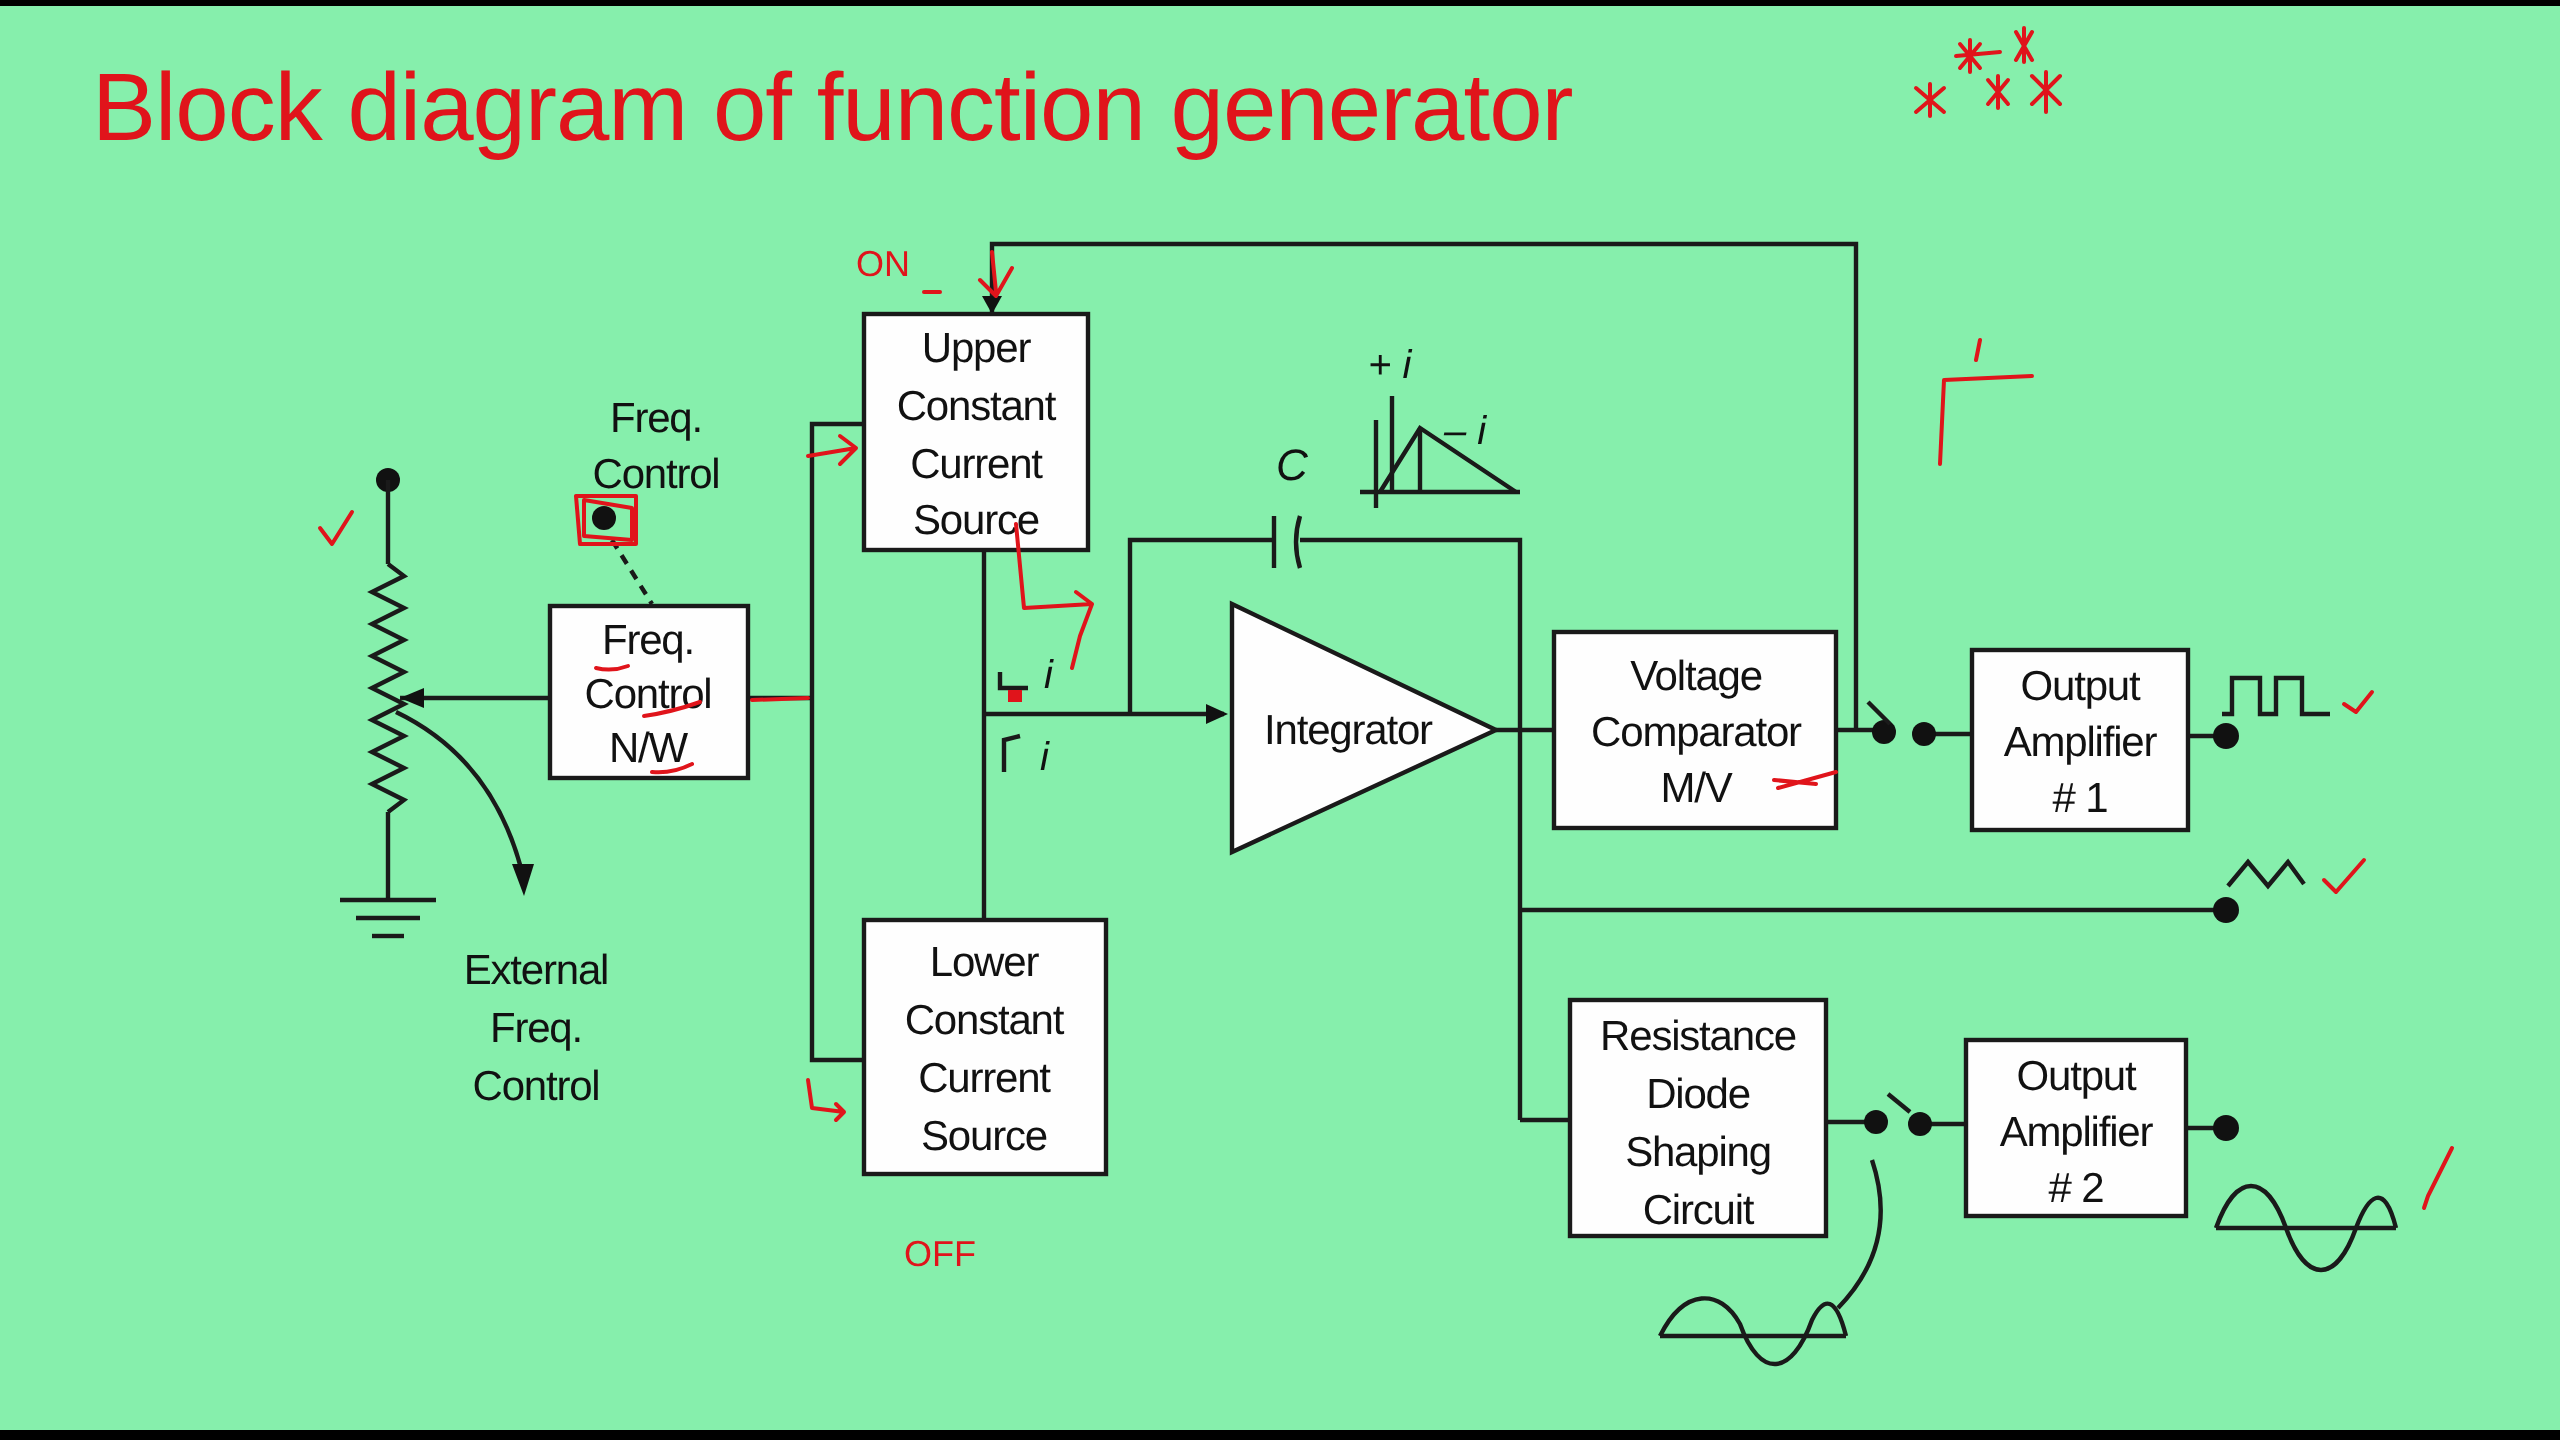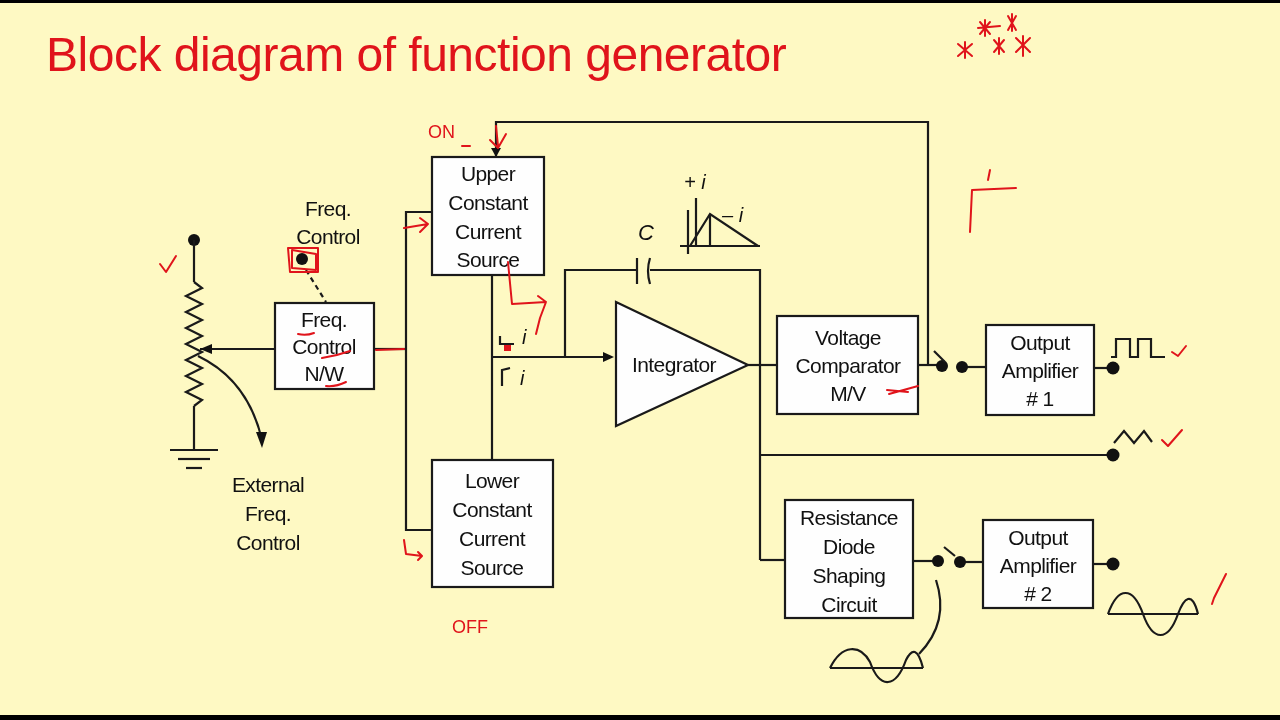--- a/index.html
+++ b/index.html
@@ -1,17 +1,17 @@
 <!DOCTYPE html>
 <html><head>
   <meta charset="utf-8">
   <style>
     html, body { margin: 0; padding: 0; }
     body { width: 1280px; height: 720px; overflow: hidden; background: #000; position: relative; font-family: "Liberation Sans", sans-serif; }
-    .slide { position: absolute; left: 0; top: 3px; width: 1280px; height: 712px; background: #fef9c3; }
+    .slide { position: absolute; left: 0; top: 3px; width: 1280px; height: 712px; background: #86efac; }
     .title { position: absolute; left: 46px; top: 24px; font-family: "Liberation Sans", sans-serif; font-size: 48px; color: #e0141b; letter-spacing: -0.5px; white-space: nowrap; font-weight: normal; }
     svg.diagram { position: absolute; left: 0; top: 0; width: 1280px; height: 720px; }
     svg text { font-family: "Liberation Sans", sans-serif; }
     .lbl { font-size: 21px; fill: #111; text-anchor: middle; letter-spacing: -0.6px; }
     .ink { stroke: #1a1a1a; stroke-width: 2.2; fill: none; }
     .box { stroke: #1a1a1a; stroke-width: 2.2; fill: #fefefe; }
     .red { stroke: #e0141b; stroke-width: 2; fill: none; stroke-linecap: round; stroke-linejoin: round; }
     .redtxt { fill: #e0141b; font-size: 18px; font-family: "Liberation Sans", sans-serif; }
     .dot { fill: #111; }
   </style>

